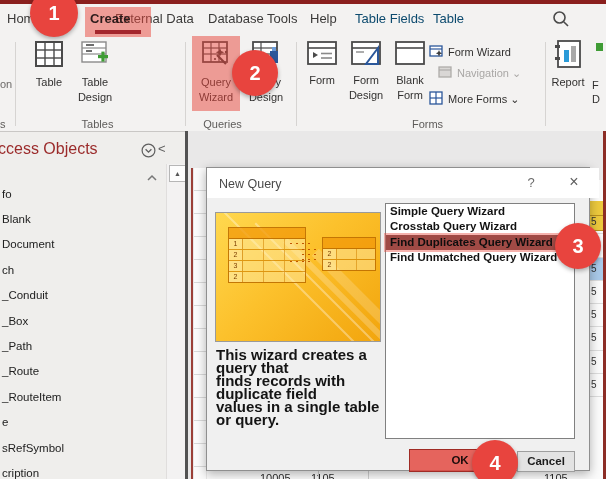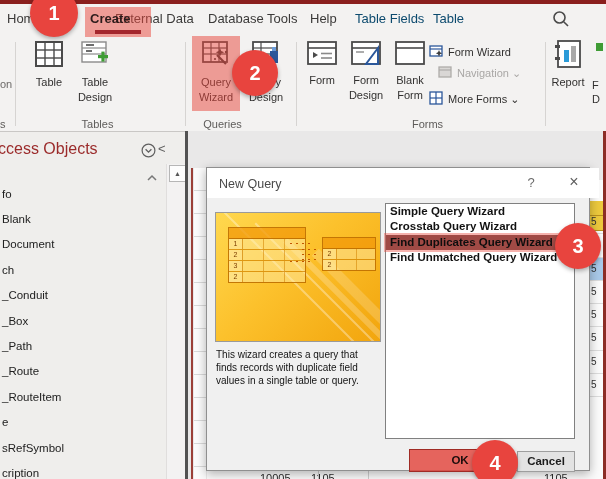--- a/index.html
+++ b/index.html
@@ -89,21 +89,21 @@
   .prow{display:flex;height:10px;border-bottom:1px solid rgba(210,130,0,.7);}
   .prow:last-child{border-bottom:none;}
   .pnum{width:13px;font-size:7px;line-height:10px;text-align:center;color:#7a3c00;
     background:rgba(255,230,150,.8);border-right:1px solid rgba(210,130,0,.7);}
   .pcell{flex:1;border-right:1px solid rgba(210,130,0,.55);background:rgba(255,240,180,.45);}
   .pcell:last-child{border-right:none;}
   #ptable-left{left:12px;top:14px;width:76px;}
   #ptable-right{left:106px;top:24px;width:52px;}
   .dots{position:absolute;background-image:radial-gradient(#c25700 1.1px,transparent 1.3px);background-size:6px 5px;}
 
-  #dlg-desc{left:9px;top:180px;width:166px;font-size:10px;font-weight:400;color:#141414;line-height:13px;}
+  #dlg-desc{left:9px;top:180px;width:166px;font-size:15px;font-weight:700;color:#141414;line-height:13px;}
   #dlg-desc span{display:block;}
 
   #wizlist{left:178px;top:35px;width:190px;height:236px;background:#fff;border:1px solid #808080;box-sizing:border-box;}
   .wiz{height:15.4px;font-size:11.5px;font-weight:600;color:#121212;line-height:15.4px;
     padding-left:4px;white-space:nowrap;overflow:hidden;cursor:default;}
   .wiz.selected{background:#a04a45;color:#0e0e0e;box-shadow:0 0 0 2px rgba(234,84,74,.45);}
 
   #ok-btn{left:202px;top:281px;width:102px;height:23px;background:rgba(226,68,60,.82);
     border:1px solid #a02b25;box-sizing:border-box;text-align:center;font-size:11.5px;font-weight:700;
     color:#1c0d0c;line-height:21px;}

